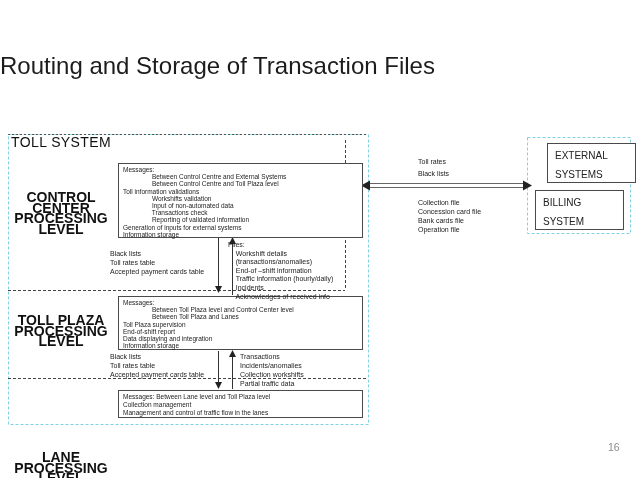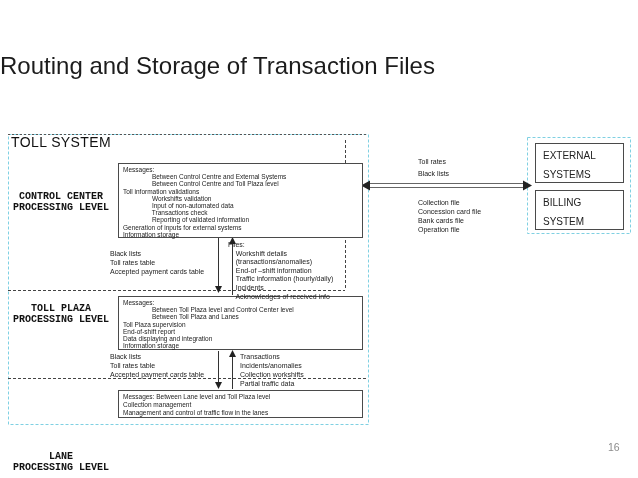--- a/index.html
+++ b/index.html
@@ -9,21 +9,21 @@
     font-family:"Liberation Sans","DejaVu Sans",sans-serif; color:#1a1a1a; overflow:hidden;
   }
   .title {
     position:absolute; top:52px; left:0; width:100%; text-align:left;
     font-size:24px; color:#1c1c1c;
   }
   svg.overlay { position:absolute; top:0; left:0; }
   .ts-label { position:absolute; left:11px; top:134px; font-size:14px; letter-spacing:.4px; color:#111; }
   .lvl {
     position:absolute; left:8px; width:106px; text-align:center;
-    font-weight:bold; font-size:10px; line-height:10.5px; color:#111; white-space:pre-line;font-family:Liberation Mono, monospace;
+    font-weight:bold; font-size:14px; line-height:10.5px; color:#111; white-space:pre-line;
   }
   .box { position:absolute; border:1px solid #4a4a4a; background:#fff; }
   .boxtext { font-size:6.5px; line-height:7.2px; color:#222; white-space:pre; padding:2px 0 0 4px; }
   .note { position:absolute; font-size:7px; line-height:9px; color:#222; white-space:pre; }
   .note-tall { line-height:11.5px; }
   .files-note { line-height:8.6px; }
   .sysbox {
     position:absolute; left:535px; width:89px; height:40px; border:1px solid #4a4a4a;
     background:#fff; font-size:10px; line-height:19px; padding:2px 0 0 7px; white-space:pre-line; color:#222;
   }
@@ -60,21 +60,21 @@
     <line x1="369" y1="183.5" x2="524" y2="183.5" stroke="#666" stroke-width="1"></line>
     <line x1="369" y1="187.5" x2="524" y2="187.5" stroke="#666" stroke-width="1"></line>
     <polygon points="370,180.5 370,190.5 361,185.5" fill="#222"></polygon>
     <polygon points="523,180.5 523,190.5 532,185.5" fill="#222"></polygon>
   </svg>
 
   <div class="ts-label">TOLL SYSTEM</div>
 
   <div class="lvl" style="top:192px;">CONTROL CENTER
 PROCESSING LEVEL</div>
-  <div class="lvl" style="top:304px;">TOLL PLAZA
+  <div class="lvl" style="top:315px;">TOLL PLAZA
 PROCESSING LEVEL</div>
   <div class="lvl" style="top:416px;margin-top:36px;">LANE
 PROCESSING LEVEL</div>
 
   <div class="box" style="left:118px; top:163px; width:245px; height:75px;">
     <div class="boxtext">Messages:
                 Between Control Centre and External Systems
                 Between Control Centre and Toll Plaza level
 Toll information validations
                 Workshifts validation
@@ -117,20 +117,20 @@
 Collection workshifts
 Partial traffic data</div>
 
   <div class="note note-tall" style="left:418px; top:156px;">Toll rates
 Black lists</div>
   <div class="note" style="left:418px; top:198px;">Collection file
 Concession card file
 Bank cards file
 Operation file</div>
 
-  <div class="sysbox" style="top:143px;">EXTERNAL
+  <div class="sysbox" style="top:143px;margin-left:12px;">EXTERNAL
 SYSTEMS</div>
   <div class="sysbox" style="top:190px;">BILLING
 SYSTEM</div>
 
   <div class="pagenum">16</div>
 
 </div>
 
 </body></html>

